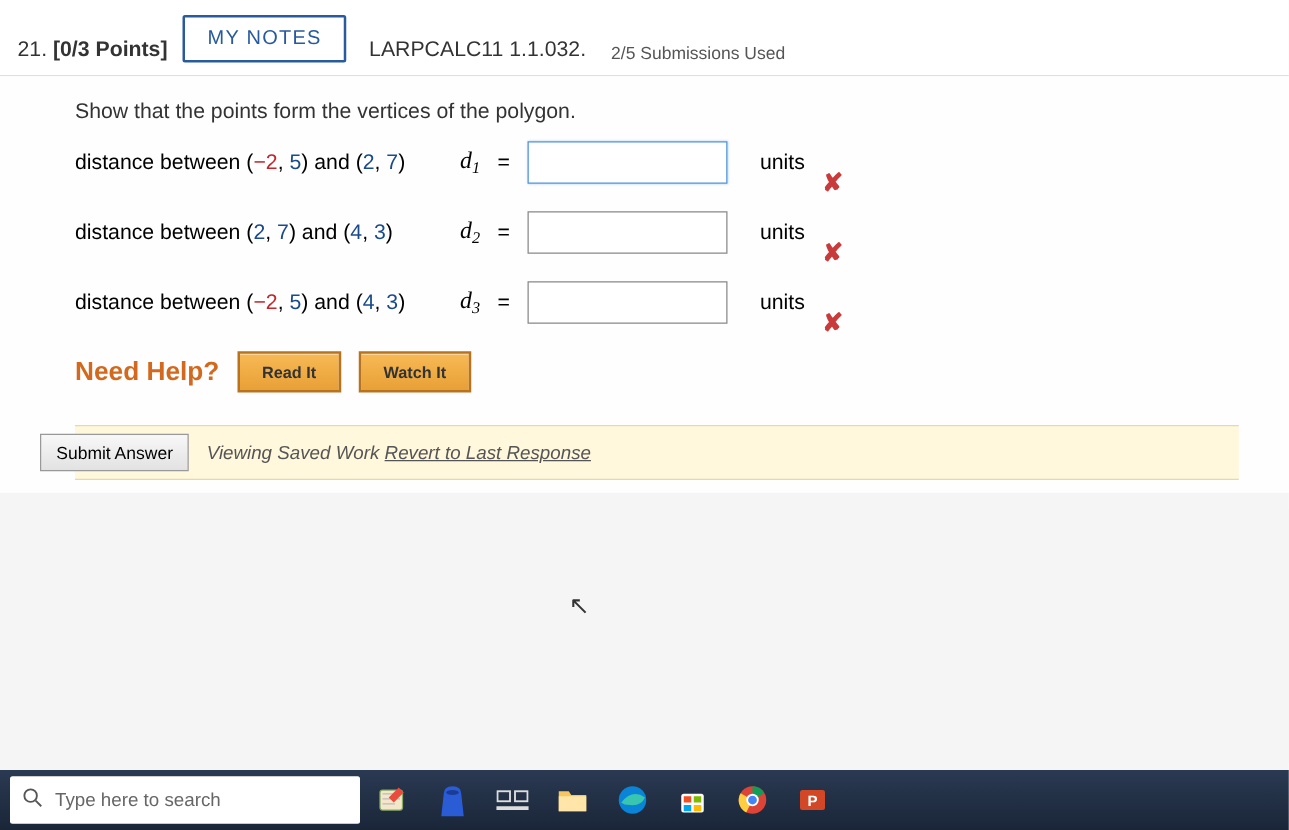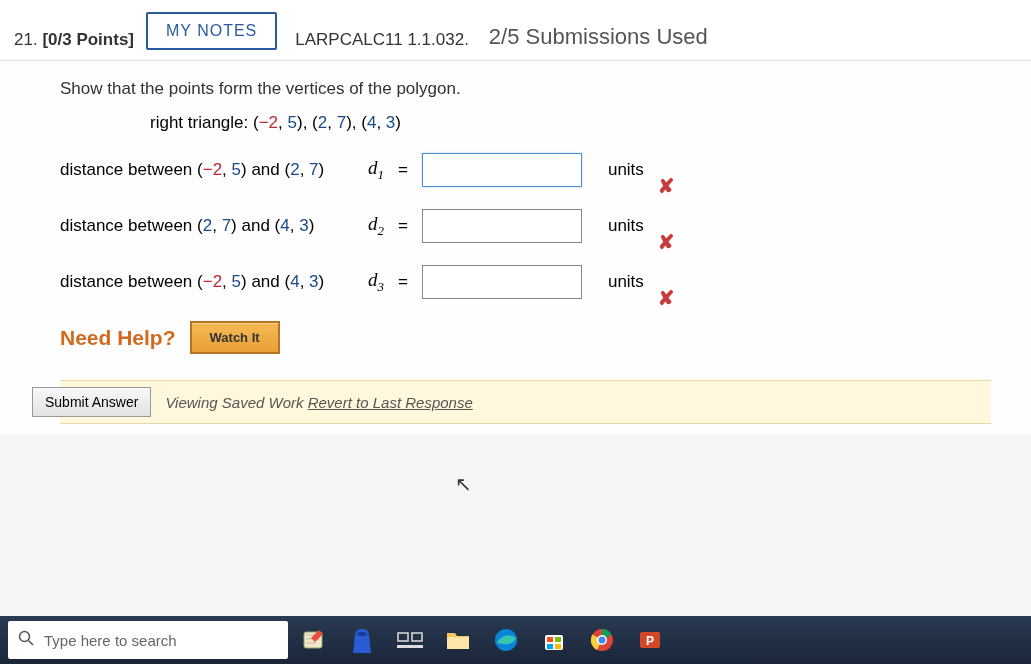--- a/index.html
+++ b/index.html
@@ -37,21 +37,21 @@
     letter-spacing: 1px;
     cursor: pointer;
     border-radius: 2px;
   }
   .assign-id {
     font-size: 17px;
     color: #333;
     margin-left: 6px;
   }
   .subm {
-    font-size: 22px;
+    font-size: 14px;
     color: #555;
     margin-left: 8px;
   }
   .body-area {
     padding: 18px 40px 10px 60px;
     background: #fefefe;
   }
   .prompt {
     font-size: 17px;
     color: #333;
@@ -198,24 +198,20 @@
       <strong>[0/3 Points]</strong>
     </span>
     <button class="btn-outline">MY NOTES</button>
     <span class="assign-id">LARPCALC11 1.1.032.</span>
     <span class="subm">2/5 Submissions Used</span>
   </div>
 
   <div class="body-area">
     <div class="prompt">Show that the points form the vertices of the polygon.</div>
 
-    <div class="shape-line">
-      <span>right triangle:</span>
-      (<span class="neg">−2</span>, <span class="pos">5</span>), (<span class="pos">2</span>, <span class="pos">7</span>), (<span class="pos">4</span>, <span class="pos">3</span>)
-    </div>
 
     <div class="dist-row">
       <span class="dist-label">
         <span>distance between </span>(<span class="neg">−2</span>, <span class="pos">5</span>) and (<span class="pos">2</span>, <span class="pos">7</span>)
       </span>
       <span class="dsym"><span>d</span><span class="dsub">1</span></span>
       <span class="eq">=</span>
       <input type="text" class="answer-input active" style="">
       <span class="units">units</span>
       <span class="x-mark">✘</span>
@@ -238,20 +234,21 @@
       </span>
       <span class="dsym"><span>d</span><span class="dsub">3</span></span>
       <span class="eq">=</span>
       <input type="text" class="answer-input" style="">
       <span class="units">units</span>
       <span class="x-mark">✘</span>
     </div>
 
     <div class="help-row">
       <span class="need-help">Need Help?</span>
+      <button class="help-btn">Read It</button>
       <button class="help-btn">Watch It</button>
     </div>
 
     <div class="submit-row">
       <button class="submit-btn">Submit Answer</button>
       <span class="saved-work">
         <span>Viewing Saved Work </span><a href="#">Revert to Last Response</a>
       </span>
     </div>
   </div>

